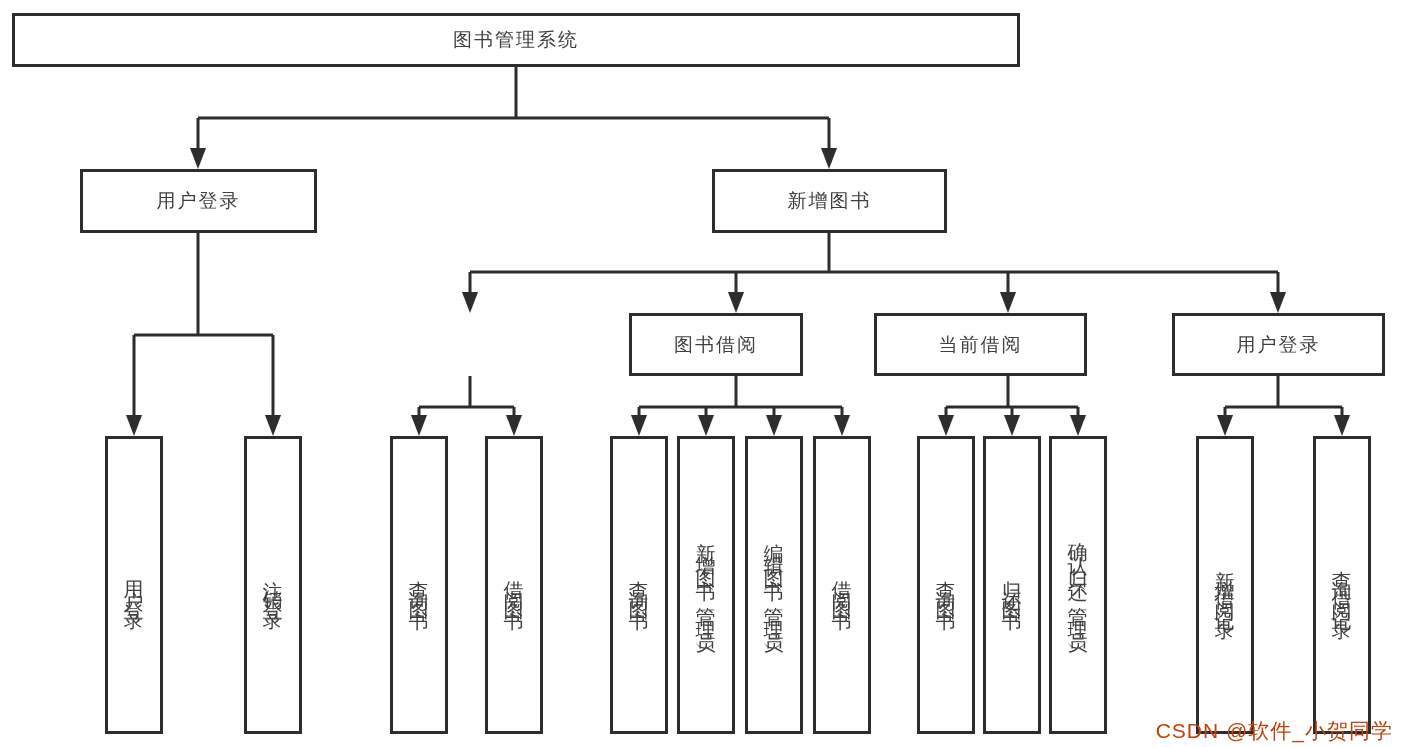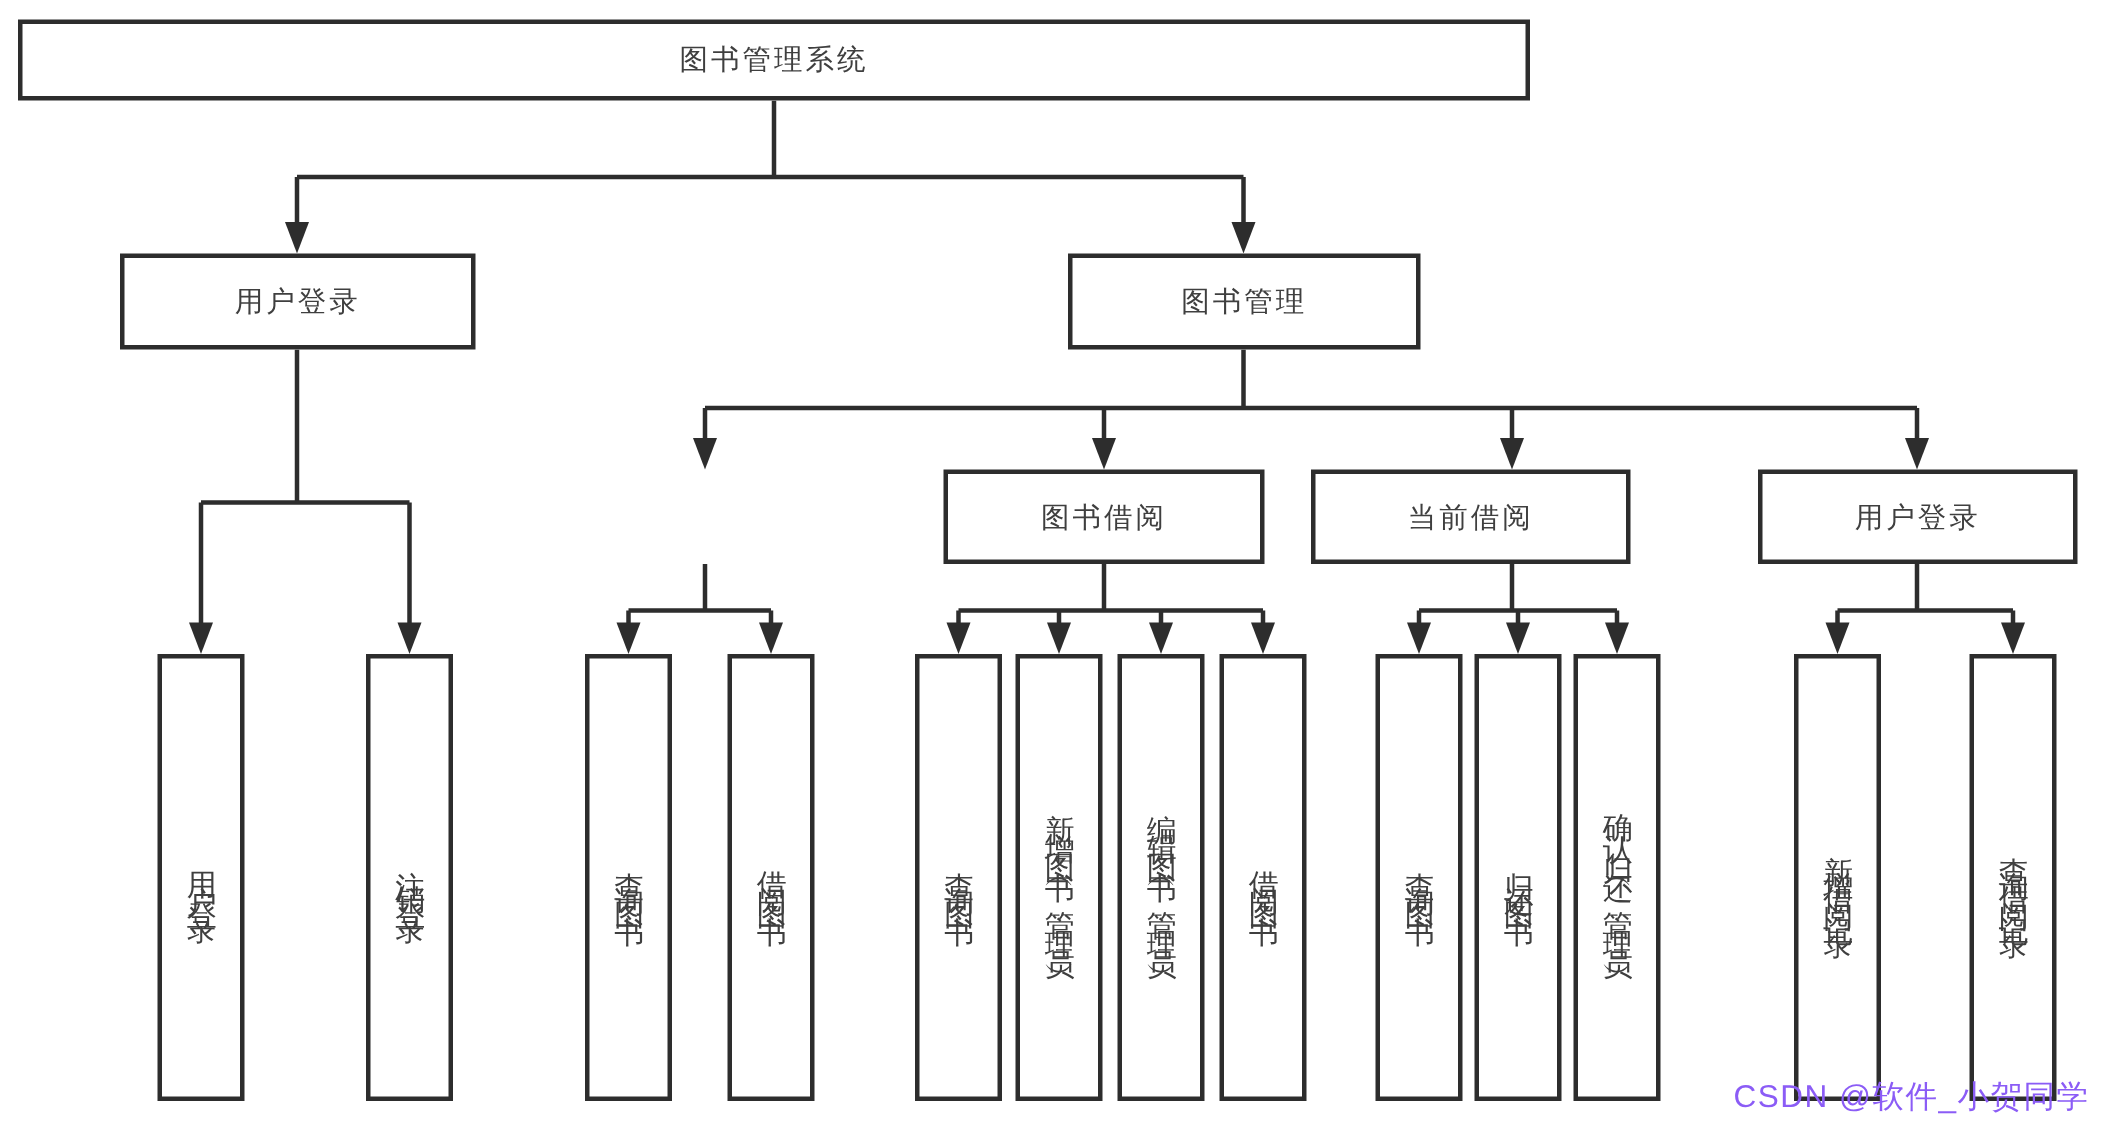--- a/index.html
+++ b/index.html
@@ -60,21 +60,21 @@
     white-space: nowrap;
   }
   .leaf.leaf-long span {
     letter-spacing: 13px;
   }
   #watermark {
     position: absolute;
     right: 12px;
     bottom: 2px;
     font-size: 21px;
-    color: #8b5cf6;
+    color: #c2410c;
     letter-spacing: 1px;
     z-index: 3;
     white-space: nowrap;
   }
 </style>
 </head>
 <body>
 
 <div id="canvas">
 
@@ -107,23 +107,23 @@
       <polygon points="1004,415 1020,415 1012,436"></polygon>
       <polygon points="1070,415 1086,415 1078,436"></polygon>
       <polygon points="1217,415 1233,415 1225,436"></polygon>
       <polygon points="1334,415 1350,415 1342,436"></polygon>
     </g>
   </svg>
 
   <div class="node h-node" style="left:12px; top:13px; width:1008px; height:54px;">图书管理系统</div>
 
   <div class="node h-node" style="left:80px; top:169px; width:237px; height:64px;">用户登录</div>
-  <div class="node h-node" style="left:712px; top:169px; width:235px; height:64px;">图书管理</div>
+  <div class="node h-node" style="left:712px; top:169px; width:235px; height:64px;">新增图书</div>
 
-  <div class="node h-node" style="left:629px; top:313px; width:214px; height:63px;">图书借阅</div>
+  <div class="node h-node" style="left:629px; top:313px; width:174px; height:63px;">图书借阅</div>
   <div class="node h-node" style="left:874px; top:313px; width:213px; height:63px;">当前借阅</div>
   <div class="node h-node" style="left:1172px; top:313px; width:213px; height:63px;">用户登录</div>
 
   <div class="leaf" style="left:105px;">
     <span>用户登录</span>
   </div>
   <div class="leaf" style="left:244px;">
     <span>注销登录</span>
   </div>
 

